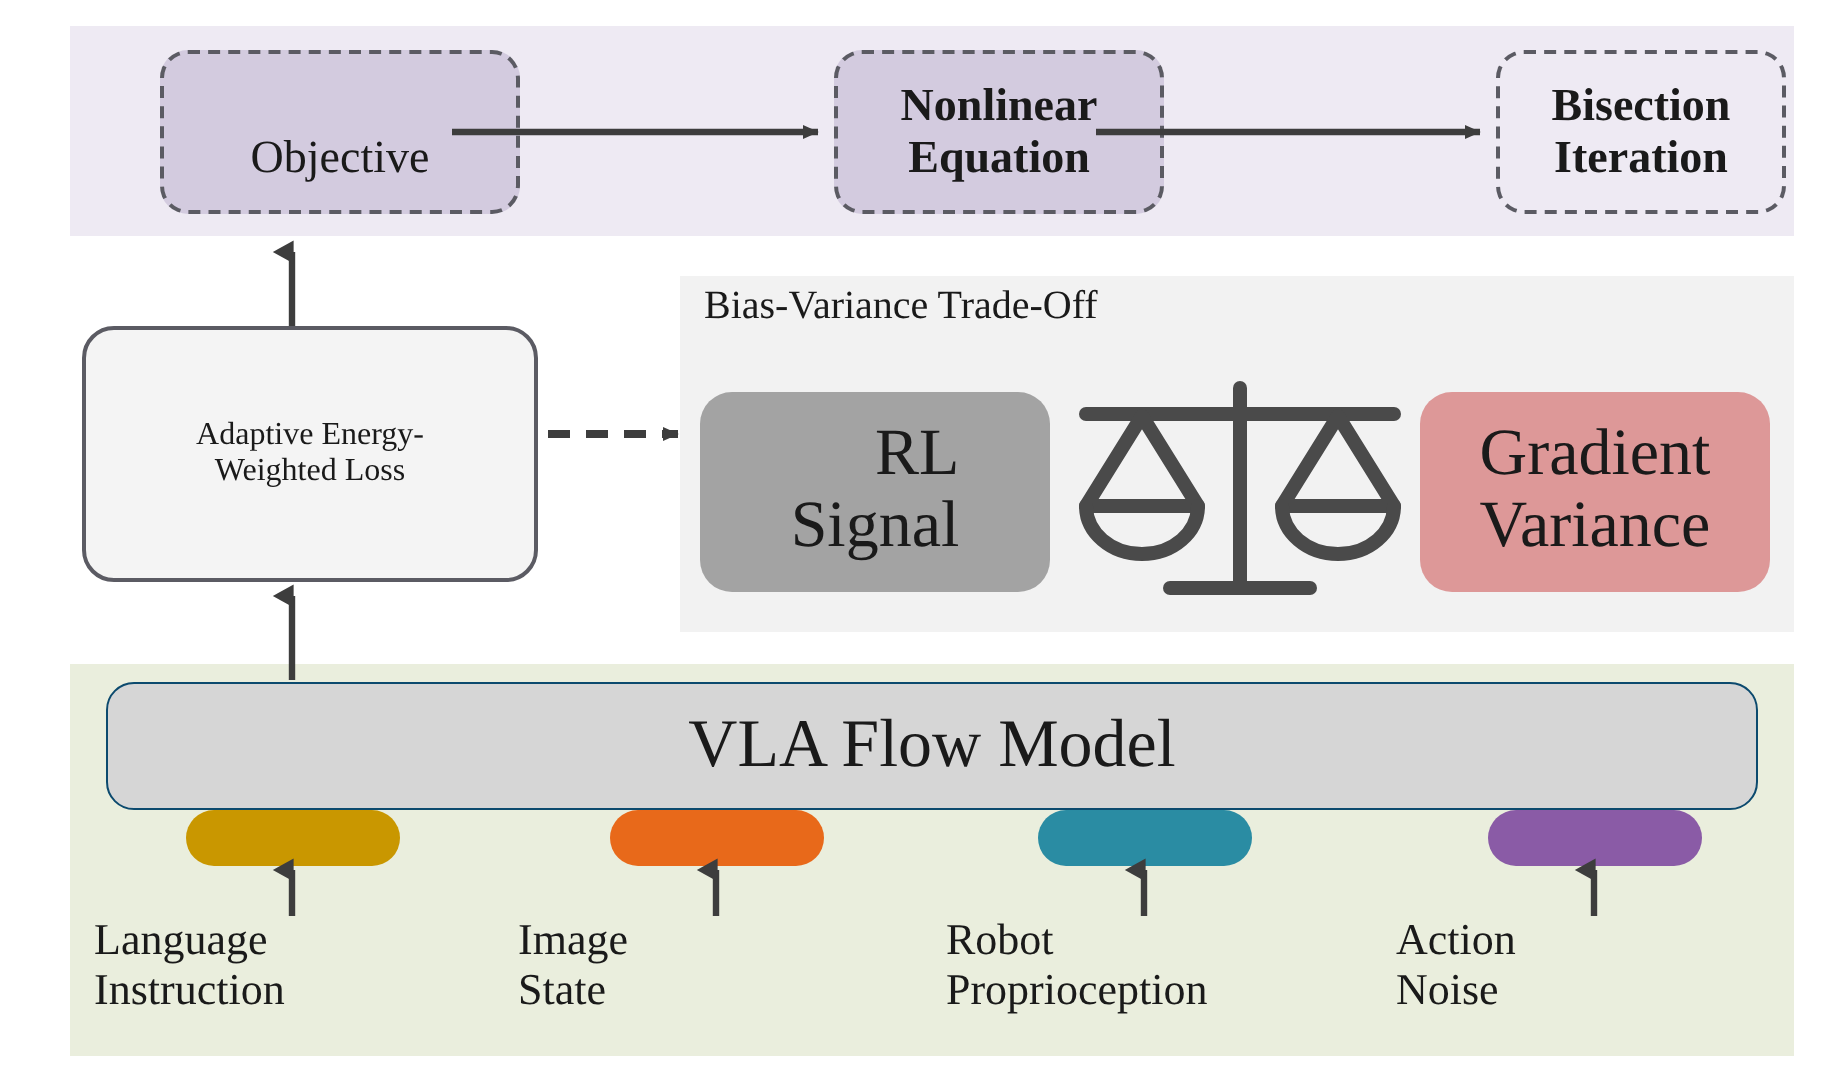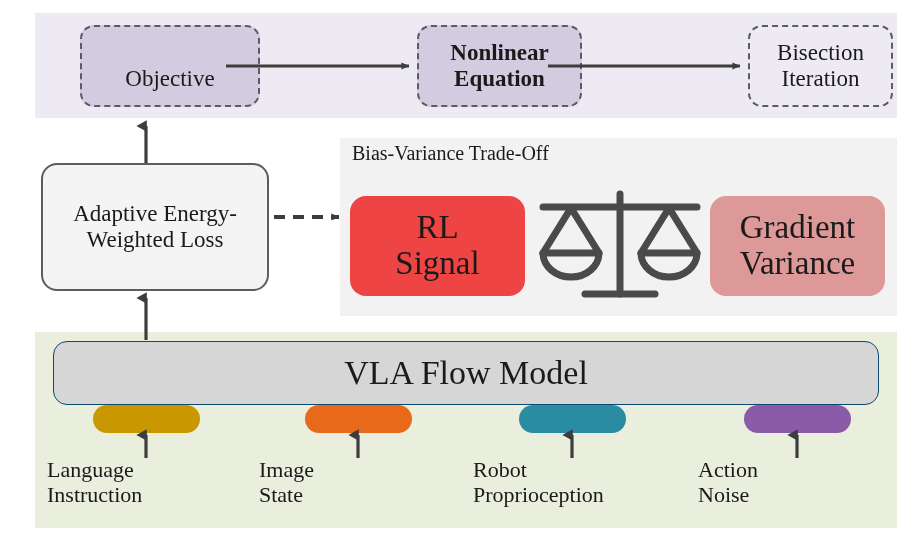--- a/index.html
+++ b/index.html
@@ -43,36 +43,36 @@
     text-align: center;
     line-height: 1.12;
     font-size: 23px;
     box-sizing: border-box;
   }
   .dashed-box.filled { background: #d3cbdf; }
   .dashed-box.hollow { background: transparent; }
 
   .box-opt  { left: 45px;  top: 12px; width: 180px; height: 82px; }
   .box-nl   { left: 382px; top: 12px; width: 165px; height: 82px; font-weight: bold; }
-  .box-bis  { left: 713px; top: 12px; width: 145px; height: 82px; }
+  .box-bis  { left: 713px; top: 12px; width: 145px; height: 82px; font-weight: bold; }
 
   
   .box-loss {
     left: 41px; top: 163px;
     width: 228px; height: 128px;
     border: 2px solid #5b5b63;
     border-radius: 16px;
     background: #f4f4f4;
     box-sizing: border-box;
     display: flex;
     align-items: center;
     justify-content: center;
     text-align: center;
     line-height: 1.15;
-    font-size: 23px;
+    font-size: 16px;
   }
 
   .panel-mid {
     left: 340px; top: 138px;
     width: 557px; height: 178px;
     background: #f2f2f2;
   }
   .panel-mid-title {
     position: absolute;
     left: 12px; top: 4px;
@@ -84,21 +84,21 @@
     position: absolute;
     border-radius: 16px;
     display: flex;
     align-items: center;
     justify-content: center;
     text-align: center;
     line-height: 1.08;
     font-size: 33px;
     box-sizing: border-box;
   }
-  .pill-rl   { left: 10px;  top: 58px; width: 175px; height: 100px; background: #ef4444; }
+  .pill-rl   { left: 10px;  top: 58px; width: 175px; height: 100px; background: #a3a3a3; text-align: right; }
   .pill-grad { left: 370px; top: 58px; width: 175px; height: 100px; background: #dd9898; }
 
   .scale-wrap {
     position: absolute;
     left: 195px; top: 52px;
     width: 170px; height: 115px;
   }
 
   
   .panel-bot {

